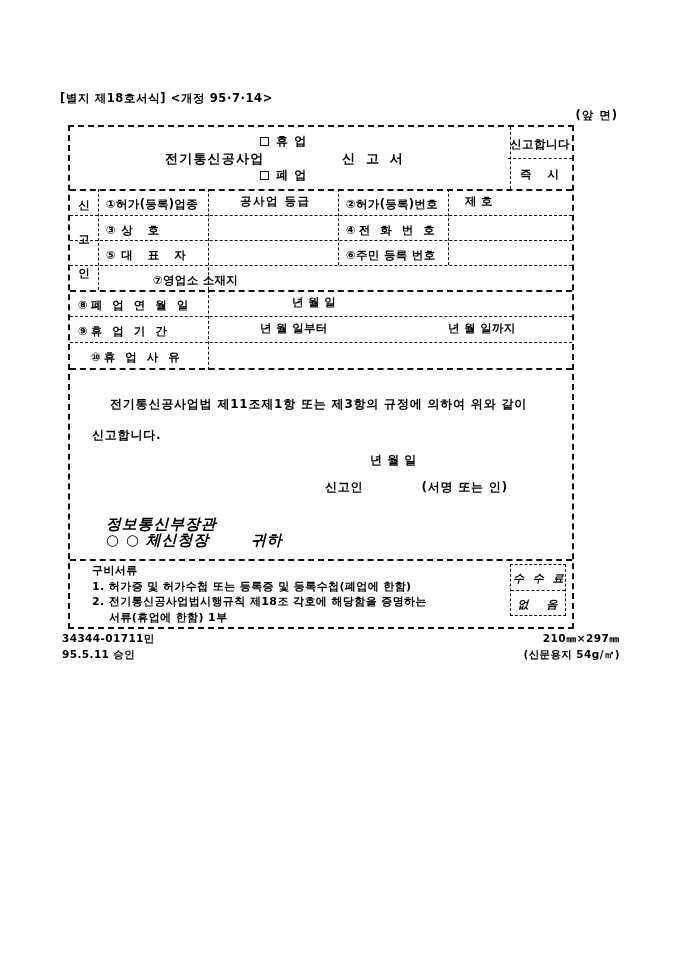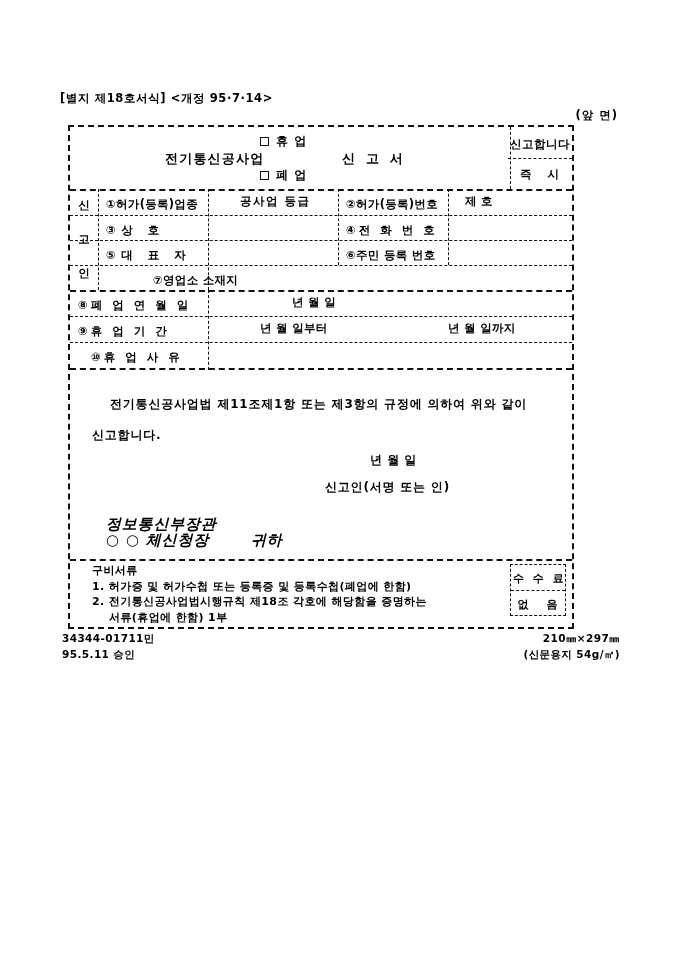--- a/index.html
+++ b/index.html
@@ -193,21 +193,21 @@
   }
   .signer-line {
     position: absolute;
     left: 255px;
     top: 352px;
     font-size: 12px;
     font-weight: bold;
     letter-spacing: 0.8px;
     white-space: nowrap;
   }
-  .signer-line .seal { }
+  .signer-line .seal { margin-left: 58px; }
 
   .addressee {
     position: absolute;
     left: 36px;
     top: 390px;
     font-size: 15px;
     font-weight: bold;
     line-height: 15.5px;
     letter-spacing: 0.8px;
     white-space: nowrap;
@@ -238,20 +238,21 @@
   .docs-text .cont { padding-left: 17px; }
 
   .fee-box {
     position: absolute;
     left: 440px;
     top: 5px;
     width: 56px;
     height: 52px;
     border: 1.4px dashed #111;
     box-sizing: border-box;
+    font-style: italic;
   }
   .fee-div {
     position: absolute;
     left: 0;
     top: 25px;
     width: 100%;
     border-top: 1.4px dashed #111;
   }
   .fee-cell {
     position: absolute;

